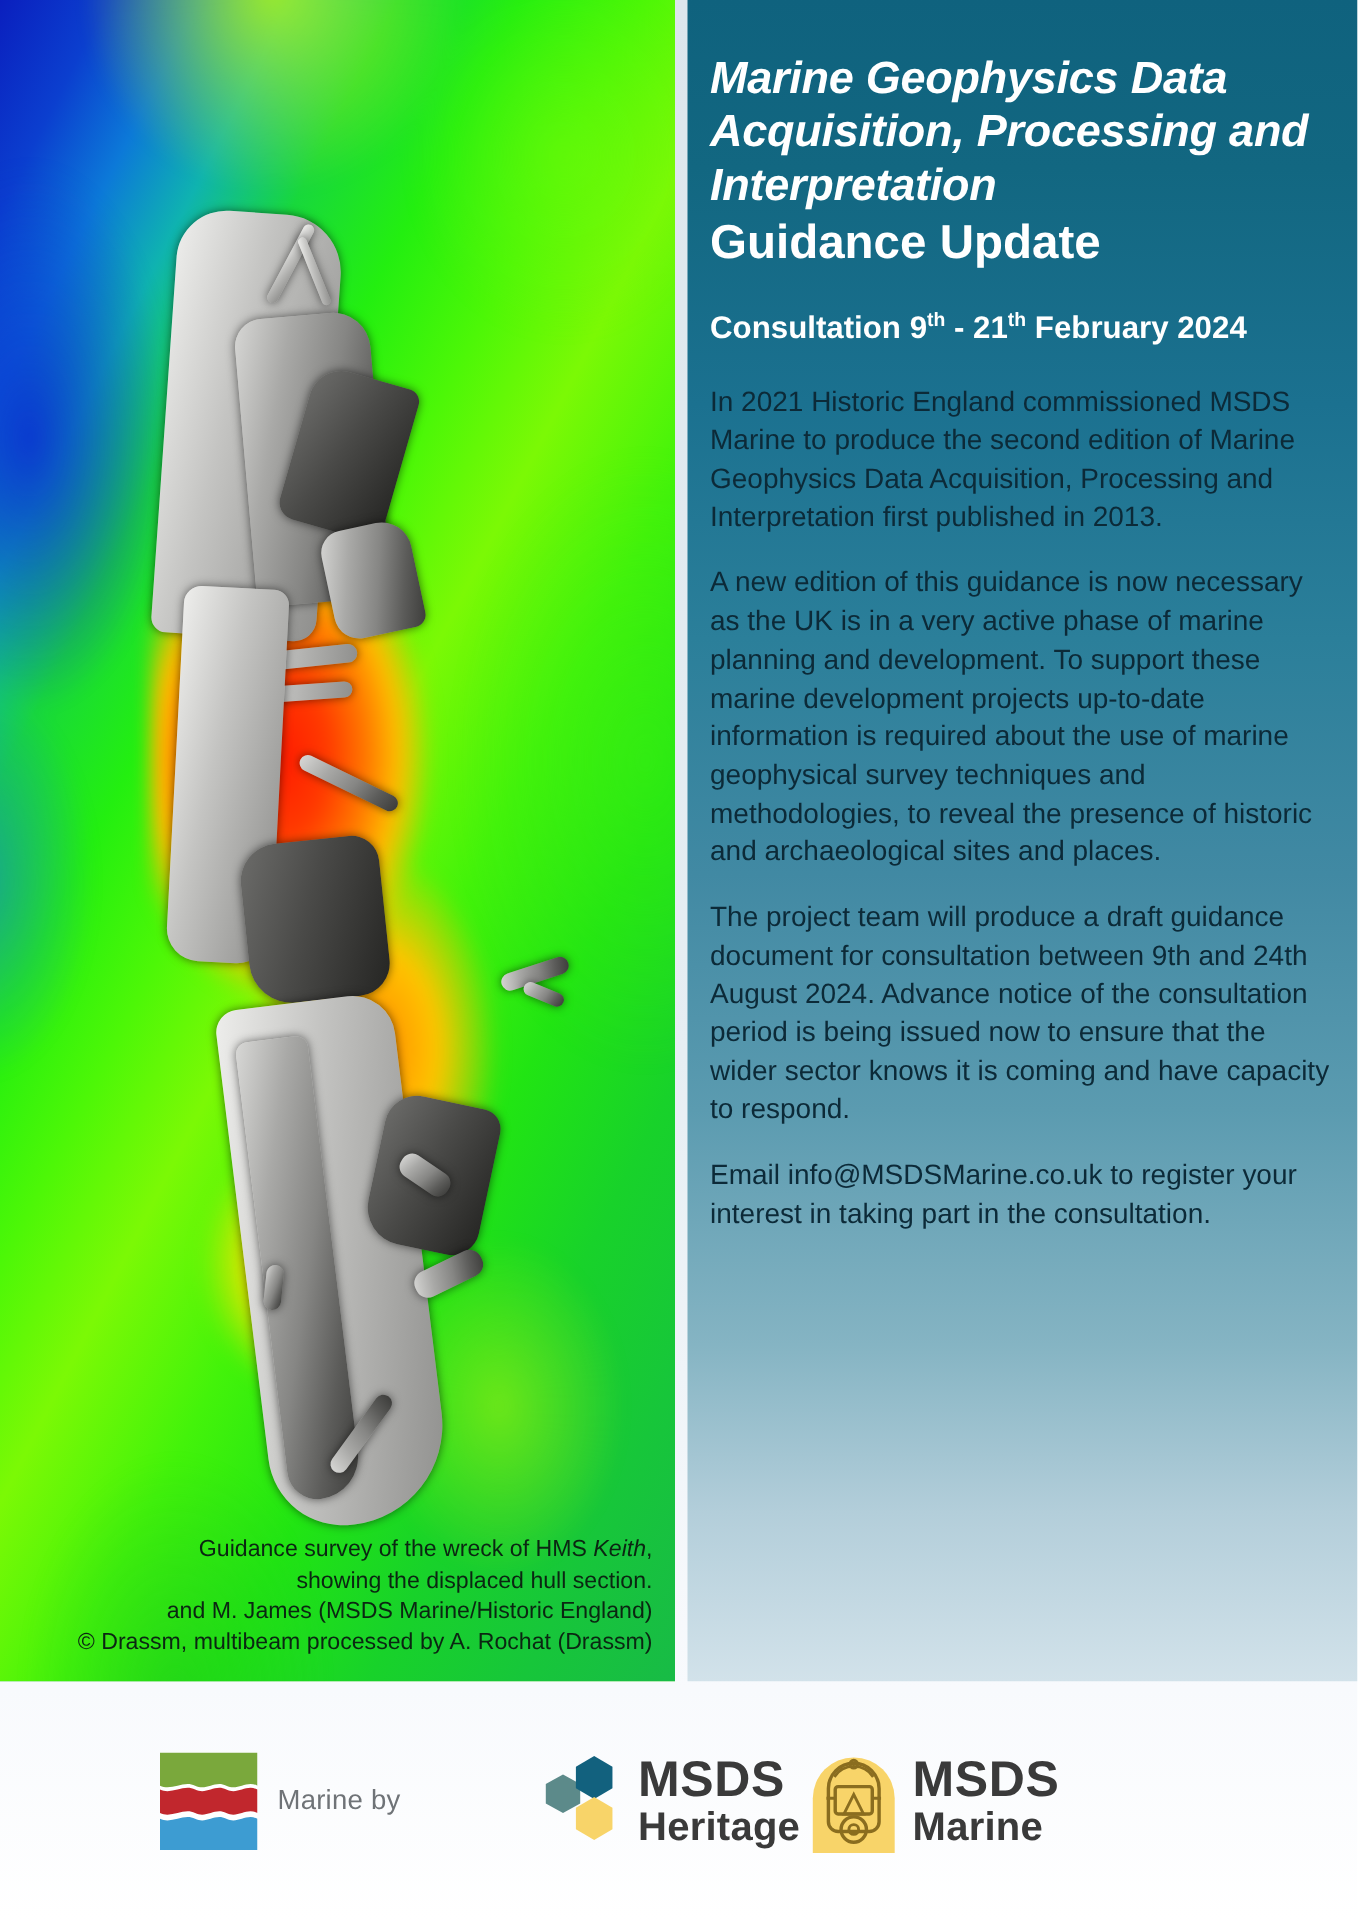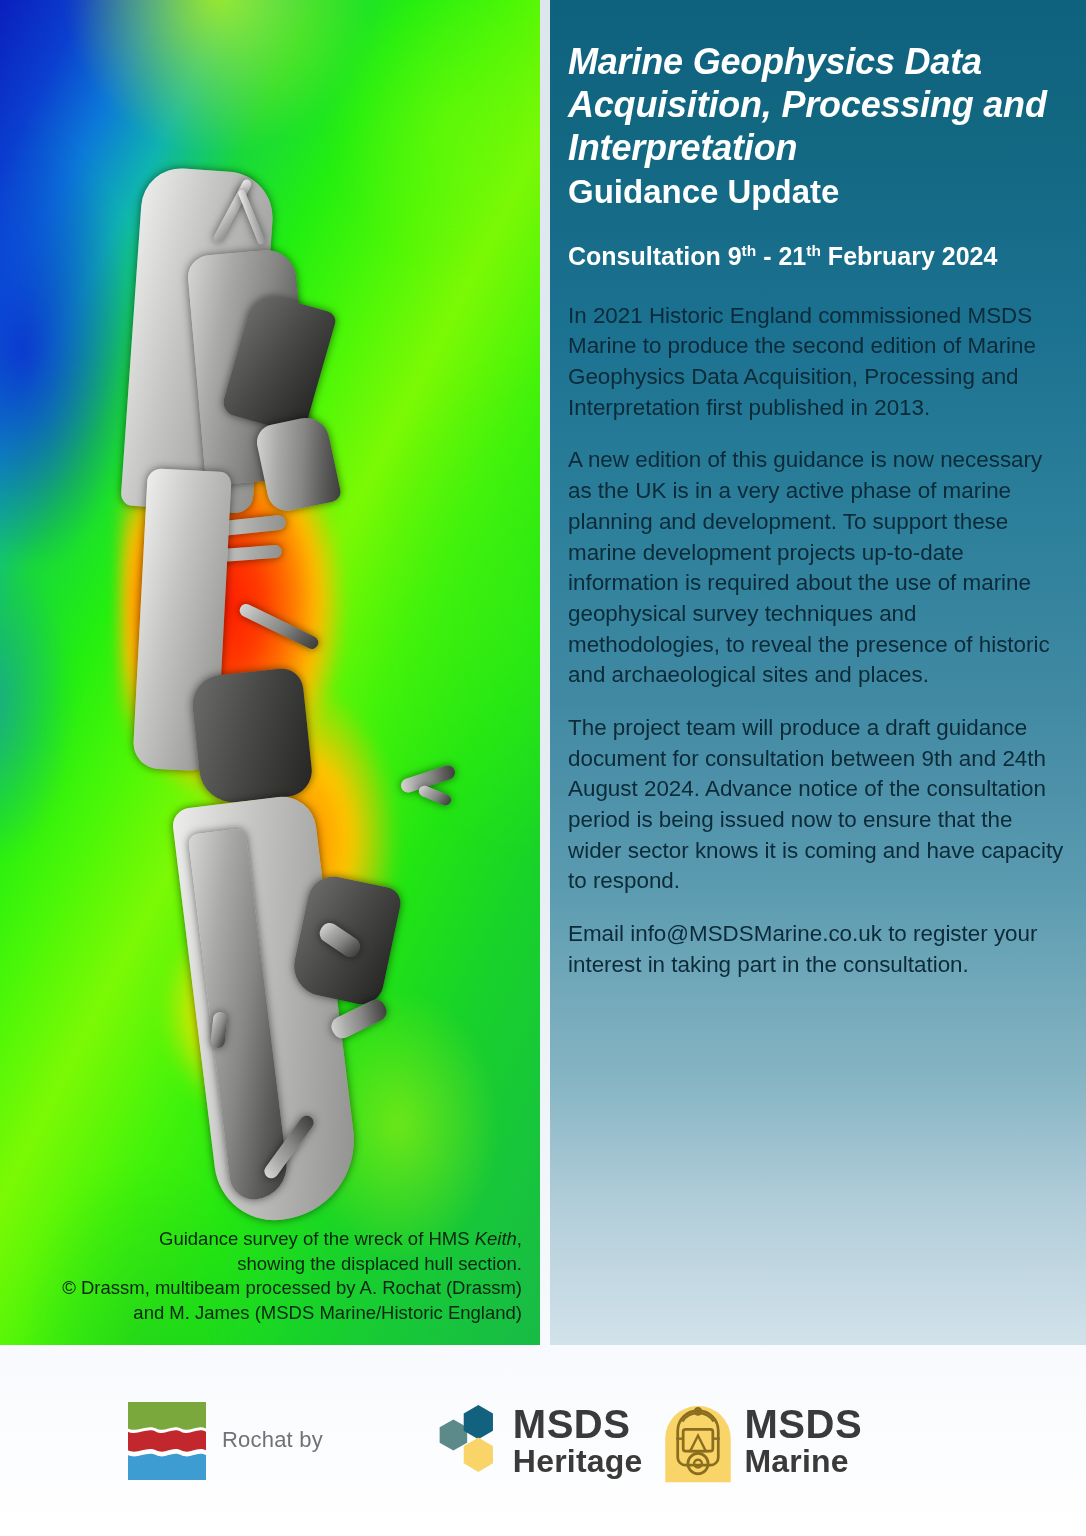--- a/index.html
+++ b/index.html
@@ -175,21 +175,21 @@
     font-style: italic;
     font-weight: bold;
     font-size: 36px;
     line-height: 1.2;
     margin: 0 0 2px 0;
     letter-spacing: -0.2px;
   }
   #poster-subtitle {
     color: #ffffff;
     font-weight: bold;
-    font-size: 33px;
+    font-size: 38px;
     line-height: 1.2;
     margin: 0 0 30px 0;
   }
   #consultation-dates {
     color: #ffffff;
     font-weight: bold;
     font-size: 25px;
     line-height: 1.25;
     margin: 0 0 28px 0;
   }
@@ -227,21 +227,21 @@
   #he-name {
     display: block;
     color: #3b4145;
     font-size: 44px;
     letter-spacing: .5px;
   }
   #logo-group-msds {
     display: flex;
     align-items: center;
     margin-left: 96px;
-    gap: 16px;
+    gap: 4px;
   }
   .msds-lockup { display: flex; align-items: center; gap: 8px; }
   .msds-words { line-height: 1; }
   .msds-top {
     display: block;
     color: #3a3a3a;
     font-size: 40px;
     font-weight: bold;
     letter-spacing: .5px;
   }
@@ -286,22 +286,22 @@
       <div class="w" id="wreck-small-a"></div>
       <div class="w" id="wreck-small-b"></div>
       <div class="w" id="wreck-small-c"></div>
       <div class="w" id="wreck-small-d"></div>
       <div class="w" id="wreck-small-e"></div>
     </div>
 
     <div id="image-caption">
       <div><span>Guidance survey of the wreck of HMS </span><em>Keith</em><span>,</span></div>
       <div>showing the displaced hull section.</div>
+      <div>and M. James (MSDS Marine/Historic England)</div>
       <div>© Drassm, multibeam processed by A. Rochat (Drassm)</div>
-      <div>and M. James (MSDS Marine/Historic England)</div>
     </div>
   </div>
 
   <div id="text-panel">
 
     <h1 id="poster-title">
       <span>Marine Geophysics Data</span><br>
       <span>Acquisition, Processing and</span><br>
       <span>Interpretation</span>
     </h1>
@@ -319,21 +319,21 @@
   <div id="footer">
 
     <div id="logo-historic-england">
       <svg id="he-mark" viewBox="0 0 100 100">
         <rect x="0" y="0" width="100" height="100" fill="#ffffff"></rect>
         <path d="M0,0 H100 V34 C88,28 80,40 68,34 C56,28 48,40 36,34 C24,28 12,40 0,34 Z" fill="#7aa83c"></path>
         <path d="M0,38 C12,44 24,32 36,38 C48,44 56,32 68,38 C80,44 88,32 100,38 V62 C88,56 80,68 68,62 C56,56 48,68 36,62 C24,56 12,68 0,62 Z" fill="#c1272d"></path>
         <path d="M0,68 C12,74 24,62 36,68 C48,74 56,62 68,68 C80,74 88,62 100,68 V100 H0 Z" fill="#3d9cd2"></path>
       </svg>
       <span id="he-wordmark">
-        <span id="he-funded-by">Rochat by</span>
+        <span id="he-funded-by">Marine by</span>
       </span>
     </div>
 
     <div id="logo-group-msds">
 
       <div class="msds-lockup">
         <svg id="msds-heritage-mark" viewBox="0 0 100 100">
           <polygon points="24,34 40,25 56,34 56,52 40,61 24,52" fill="#5c8a8a"></polygon>
           <polygon points="52,18 69,8 86,18 86,38 69,48 52,38" fill="#12617e"></polygon>
           <polygon points="52,56 69,46 86,56 86,76 69,86 52,76" fill="#f8d469"></polygon>

